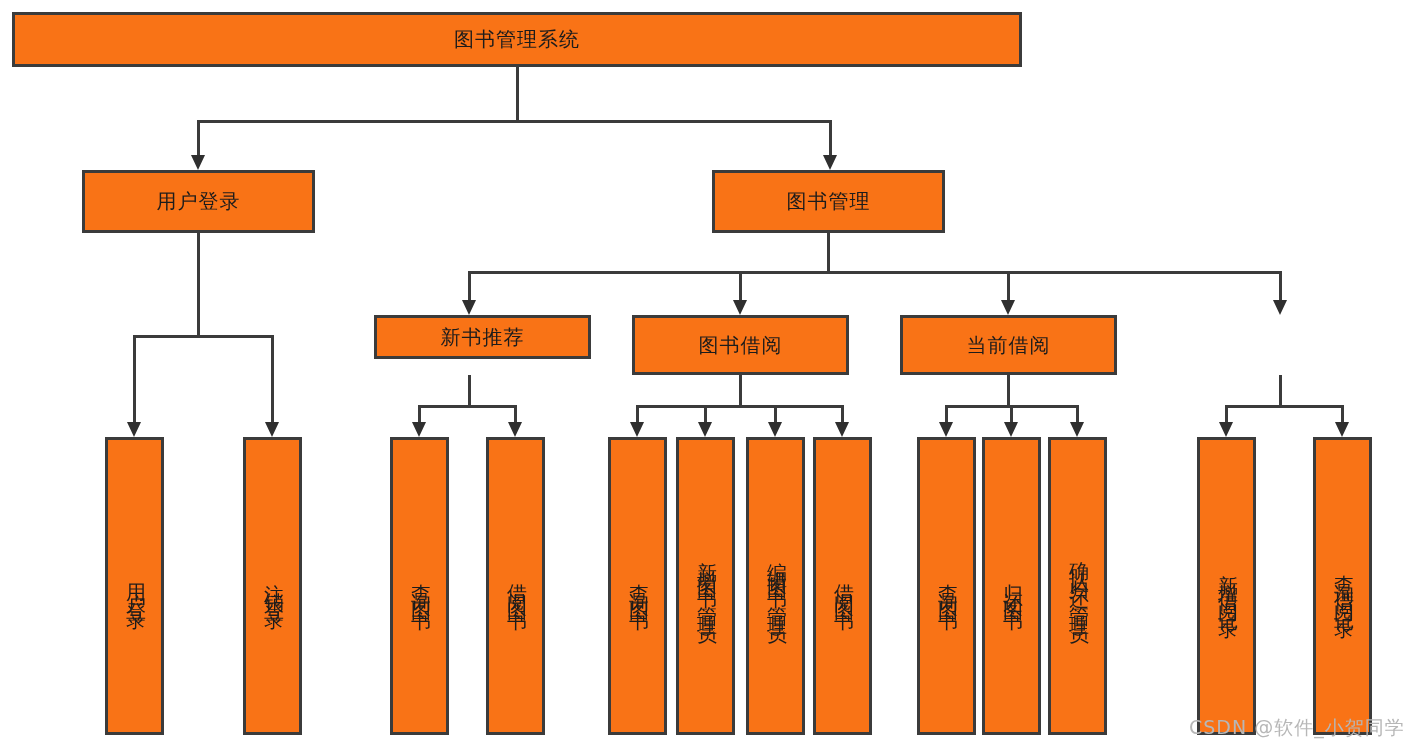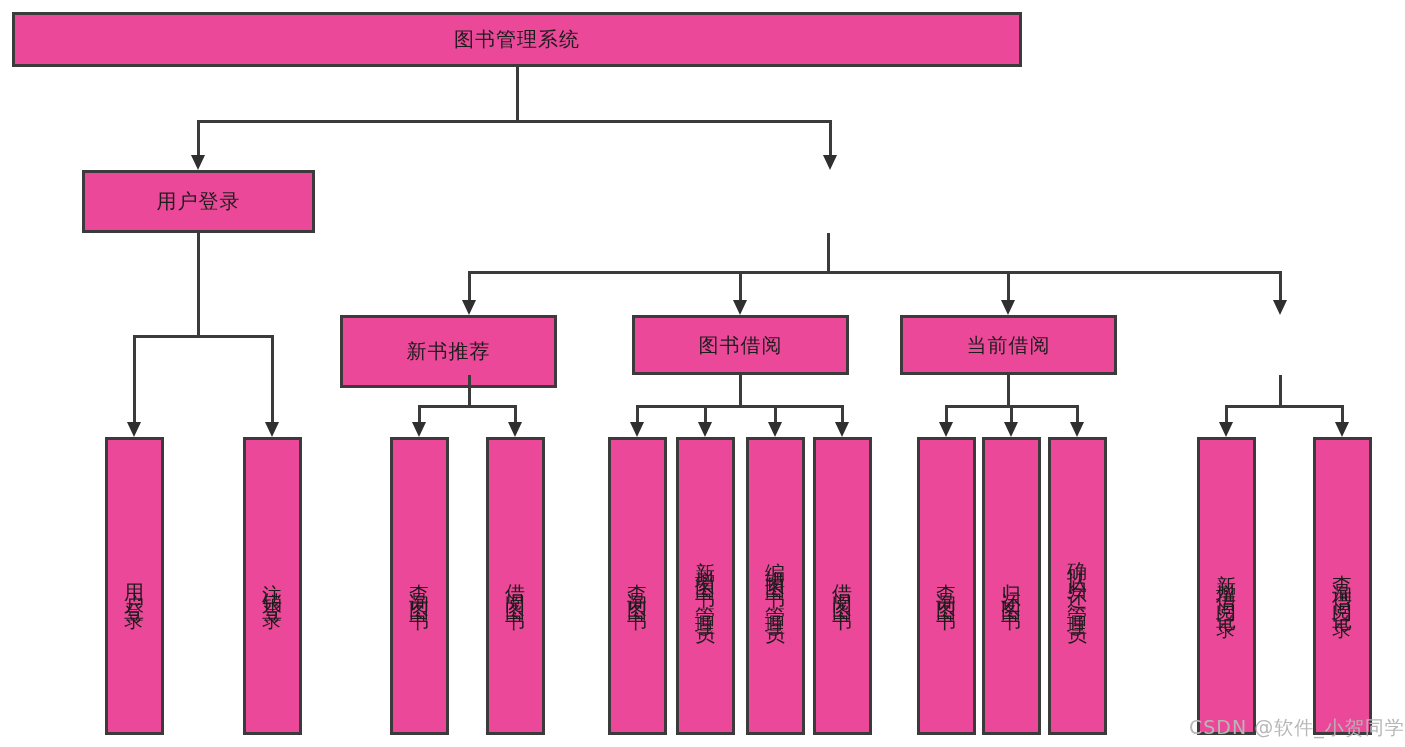--- a/index.html
+++ b/index.html
@@ -7,28 +7,29 @@
     position:relative;
     width:1405px;height:747px;
     background:#ffffff;
     font-family:"DejaVu Sans","Liberation Sans",sans-serif;
     overflow:hidden;
   }
   .node{
     position:absolute;
     box-sizing:border-box;
     border:3px solid #3b3b3b;
-    background:#ec4899;
+    background:#f97316;
     display:flex;
     align-items:center;
     justify-content:center;
     color:#1c1c1c;
     font-size:20px;
     letter-spacing:1px;
     white-space:nowrap;
+    font-family:Liberation Mono, monospace;
   }
   .leaf{
     writing-mode:vertical-rl;
     text-orientation:mixed;
     font-size:20px;
     letter-spacing:9px;
     white-space:normal;
     line-height:1;
   }
   .vl,.hl{position:absolute;background:#3b3b3b;}
@@ -58,40 +59,41 @@
   <div class="node" style="left:12px;top:12px;width:1010px;height:55px;">图书管理系统</div>
 
   <div class="vl" style="left:516px;top:67px;height:53px;"></div>
   <div class="hl" style="left:197px;top:120px;width:635px;"></div>
   <div class="vl" style="left:197px;top:120px;height:38px;"></div>
   <div class="vl" style="left:829px;top:120px;height:38px;"></div>
   <div class="ah" style="left:191px;top:155px;"></div>
   <div class="ah" style="left:823px;top:155px;"></div>
 
   <div class="node" style="left:82px;top:170px;width:233px;height:63px;">用户登录</div>
+  <div class="node" style="left:712px;top:170px;width:233px;height:63px;">图书管理</div>
 
   <div class="vl" style="left:197px;top:233px;height:102px;"></div>
   <div class="hl" style="left:133px;top:335px;width:141px;"></div>
   <div class="vl" style="left:133px;top:335px;height:88px;"></div>
   <div class="vl" style="left:271px;top:335px;height:88px;"></div>
   <div class="ah" style="left:127px;top:422px;"></div>
   <div class="ah" style="left:265px;top:422px;"></div>
 
   <div class="vl" style="left:827px;top:233px;height:38px;"></div>
   <div class="hl" style="left:468px;top:271px;width:814px;"></div>
   <div class="vl" style="left:468px;top:271px;height:32px;"></div>
   <div class="vl" style="left:739px;top:271px;height:32px;"></div>
   <div class="vl" style="left:1007px;top:271px;height:32px;"></div>
   <div class="vl" style="left:1279px;top:271px;height:32px;"></div>
   <div class="ah" style="left:462px;top:300px;"></div>
   <div class="ah" style="left:733px;top:300px;"></div>
   <div class="ah" style="left:1001px;top:300px;"></div>
   <div class="ah" style="left:1273px;top:300px;"></div>
 
-  <div class="node" style="left:340px;top:315px;width:217px;height:73px;">新书推荐</div>
+  <div class="node" style="left:374px;top:315px;width:217px;height:44px;">新书推荐</div>
   <div class="node" style="left:632px;top:315px;width:217px;height:60px;">图书借阅</div>
   <div class="node" style="left:900px;top:315px;width:217px;height:60px;">当前借阅</div>
 
   <div class="vl" style="left:468px;top:375px;height:30px;"></div>
   <div class="hl" style="left:418px;top:405px;width:99px;"></div>
   <div class="vl" style="left:418px;top:405px;height:20px;"></div>
   <div class="vl" style="left:514px;top:405px;height:20px;"></div>
   <div class="ah" style="left:412px;top:422px;"></div>
   <div class="ah" style="left:508px;top:422px;"></div>
 

